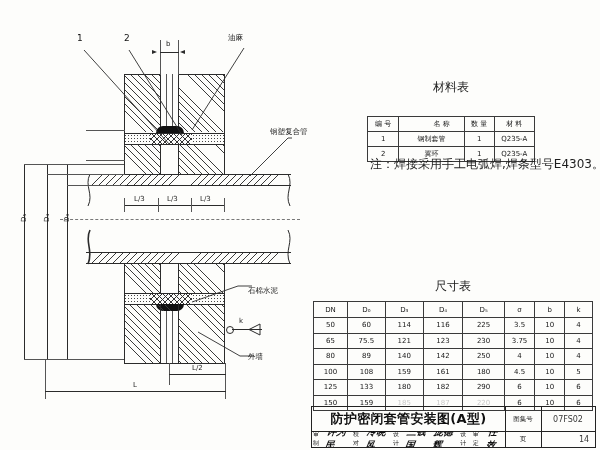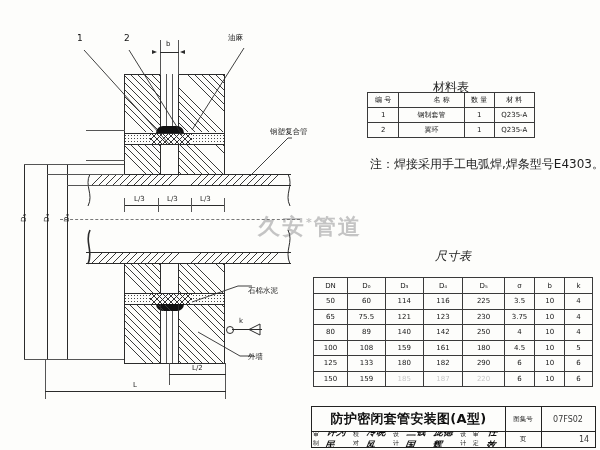--- a/index.html
+++ b/index.html
@@ -25,21 +25,21 @@
     background-image:repeating-linear-gradient(-45deg,#3a3a3a 0 0.6px,transparent 0.6px 5px);}
   .crosshatch{position:absolute;
     background-image:repeating-linear-gradient(45deg,#333 0 0.7px,transparent 0.7px 4px),
                      repeating-linear-gradient(-45deg,#333 0 0.7px,transparent 0.7px 4px);}
   .dots{position:absolute;
     background-image:radial-gradient(#444 0.5px,transparent 0.6px);background-size:3px 3px;}
   .solidfill{position:absolute;background:#111;}
   .wht{position:absolute;background:#fdfdfb;}
 
   
-  table{border-collapse:collapse;font-size:7px;}
+  table{border-collapse:collapse;font-size:7px;margin-top:24px;}
   table td,table th{border:1px solid #3a3a3a;text-align:center;padding:0;font-weight:normal;color:#161616;}
   .tbl-title{position:absolute;font-size:12px;text-align:center;color:#1d1d1d;}
 
   #mat-wrap{position:absolute;left:367px;top:92px;}
   #mat-tbl{width:168px;}
   #mat-tbl td{height:14px;}
   #mat-note{position:absolute;left:370px;top:156px;font-size:12px;color:#1d1d1d;white-space:nowrap;}
 
   #dim-wrap{position:absolute;left:313px;top:277px;}
   #dim-tbl{width:280px;}
@@ -74,23 +74,20 @@
            border-top:2.5px solid transparent;border-bottom:2.5px solid transparent;}
   .arrow-l{position:absolute;width:0;height:0;border-right:5px solid #2b2b2b;
            border-top:2.5px solid transparent;border-bottom:2.5px solid transparent;}
   .circ{position:absolute;border:1px solid #2b2b2b;border-radius:50%;}
 </style>
 </head>
 <body>
 
 <div id="sheet">
 
-  <div id="watermark">
-    <span>久安</span><span id="wm-star">*</span><span>管道</span>
-  </div>
 
   <div>
 
     <div class="hatch45" style="left:124px;top:74px;width:100px;height:58px;"></div>
     <div class="ln h" style="left:124px;top:74px;width:101px;"></div>
     <div class="ln v" style="left:124px;top:74px;height:100px;"></div>
     <div class="ln v" style="left:224px;top:74px;height:100px;"></div>
 
     <div class="wht" style="left:160px;top:74px;width:18px;height:58px;"></div>
     <div class="ln v" style="left:160px;top:74px;height:60px;"></div>
@@ -255,21 +252,21 @@
         <td>2</td>
         <td>翼环</td>
         <td>1</td>
         <td>Q235-A</td>
       </tr>
     </tbody>
       </table>
   </div>
   <div id="mat-note">注：焊接采用手工电弧焊,焊条型号E4303。</div>
 
-  <div class="tbl-title" style="left:313px;top:248px;width:280px;font-style:italic;">尺寸表</div>
+  <div class="tbl-title" style="left:313px;top:278px;width:280px;">尺寸表</div>
   <div id="dim-wrap">
     <table id="dim-tbl">
       <tbody>
           <tr class="hdr">
         <td style="width:34px;">DN</td>
         <td style="width:38px;">D₀</td>
         <td style="width:38px;">D₃</td>
         <td style="width:40px;">D₄</td>
         <td style="width:42px;">D₅</td>
         <td style="width:30px;">σ</td>

